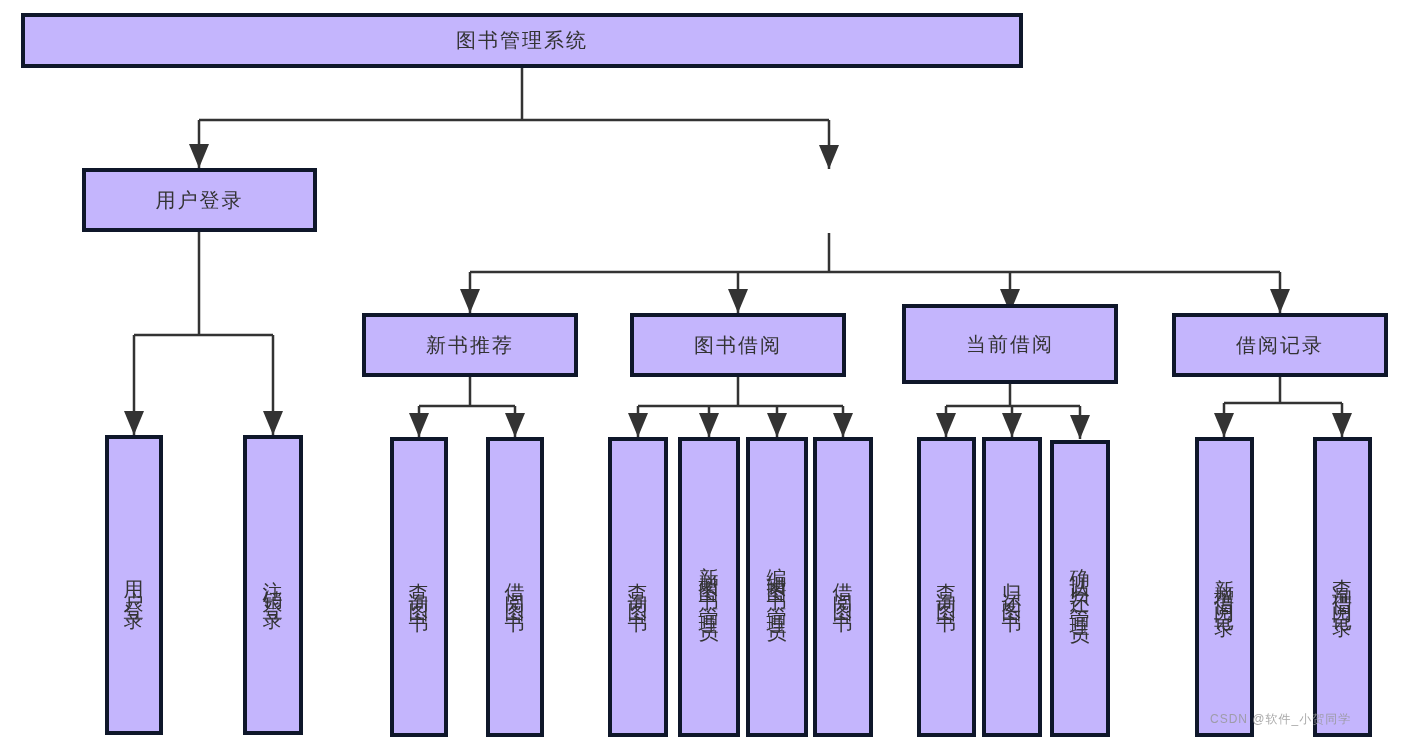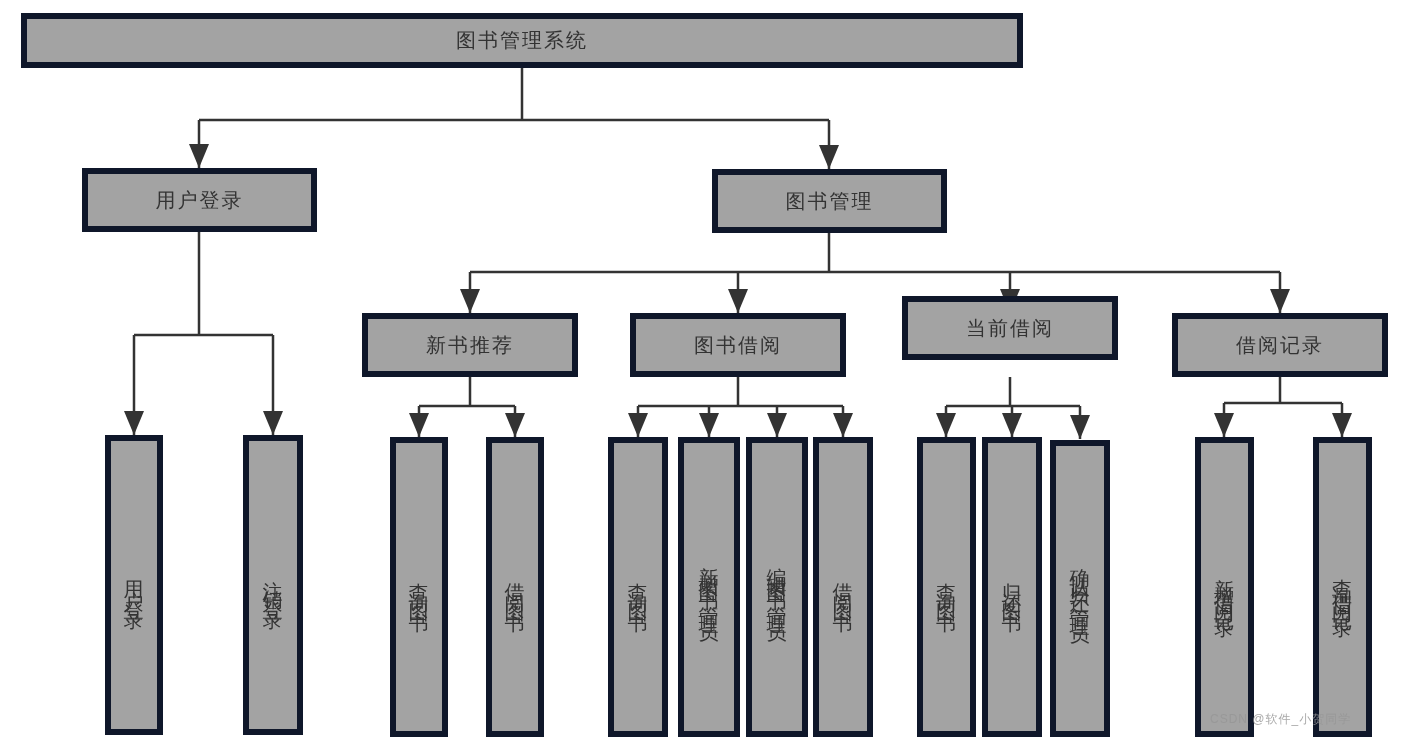--- a/index.html
+++ b/index.html
@@ -7,22 +7,22 @@
     position:relative;
     width:1405px;height:747px;
     background:#ffffff;
     font-family:"Liberation Sans", sans-serif;
     overflow:hidden;
   }
   .wires{position:absolute;left:0;top:0;}
   .node{
     position:absolute;
     box-sizing:border-box;
-    border:6px solid #0f172a;
-    background:#a3a3a3;
+    border:4px solid #0f172a;
+    background:#c4b5fd;
     display:flex;align-items:center;justify-content:center;
     color:#333333;
     font-size:20px;
   }
   .hnode{letter-spacing:2px;}
   .vnode{
     writing-mode:vertical-rl;
     text-orientation:mixed;
     letter-spacing:10px;
     line-height:1;
@@ -86,25 +86,24 @@
       <line x1="1080" y1="406" x2="1080" y2="439"></line>
 
       <line x1="1224" y1="403" x2="1224" y2="437"></line>
       <line x1="1342" y1="403" x2="1342" y2="437"></line>
     </g>
   </svg>
 
   <div class="node hnode" style="left:21px;top:13px;width:1002px;height:55px">图书管理系统</div>
 
   <div class="node hnode" style="left:82px;top:168px;width:235px;height:64px">用户登录</div>
-  <div class="node hnode" style="left:712px;top:169px;width:235px;height:64px">图书管理</div>
 
   <div class="node hnode" style="left:630px;top:313px;width:216px;height:64px">图书借阅</div>
   <div class="node hnode" style="left:362px;top:313px;width:216px;height:64px">新书推荐</div>
-  <div class="node hnode" style="left:902px;top:296px;width:216px;height:64px">当前借阅</div>
+  <div class="node hnode" style="left:902px;top:304px;width:216px;height:80px">当前借阅</div>
   <div class="node hnode" style="left:1172px;top:313px;width:216px;height:64px">借阅记录</div>
 
   <div class="node vnode" style="left:105px;top:435px;width:58px;height:300px">用户登录</div>
   <div class="node vnode" style="left:243px;top:435px;width:60px;height:300px">注销登录</div>
 
   <div class="node vnode" style="left:390px;top:437px;width:58px;height:300px">查询图书</div>
   <div class="node vnode" style="left:486px;top:437px;width:58px;height:300px">借阅图书</div>
 
   <div class="node vnode" style="left:608px;top:437px;width:60px;height:300px">查询图书</div>
   <div class="node vnode long" style="left:678px;top:437px;width:62px;height:300px">新增图书（管理员）</div>

